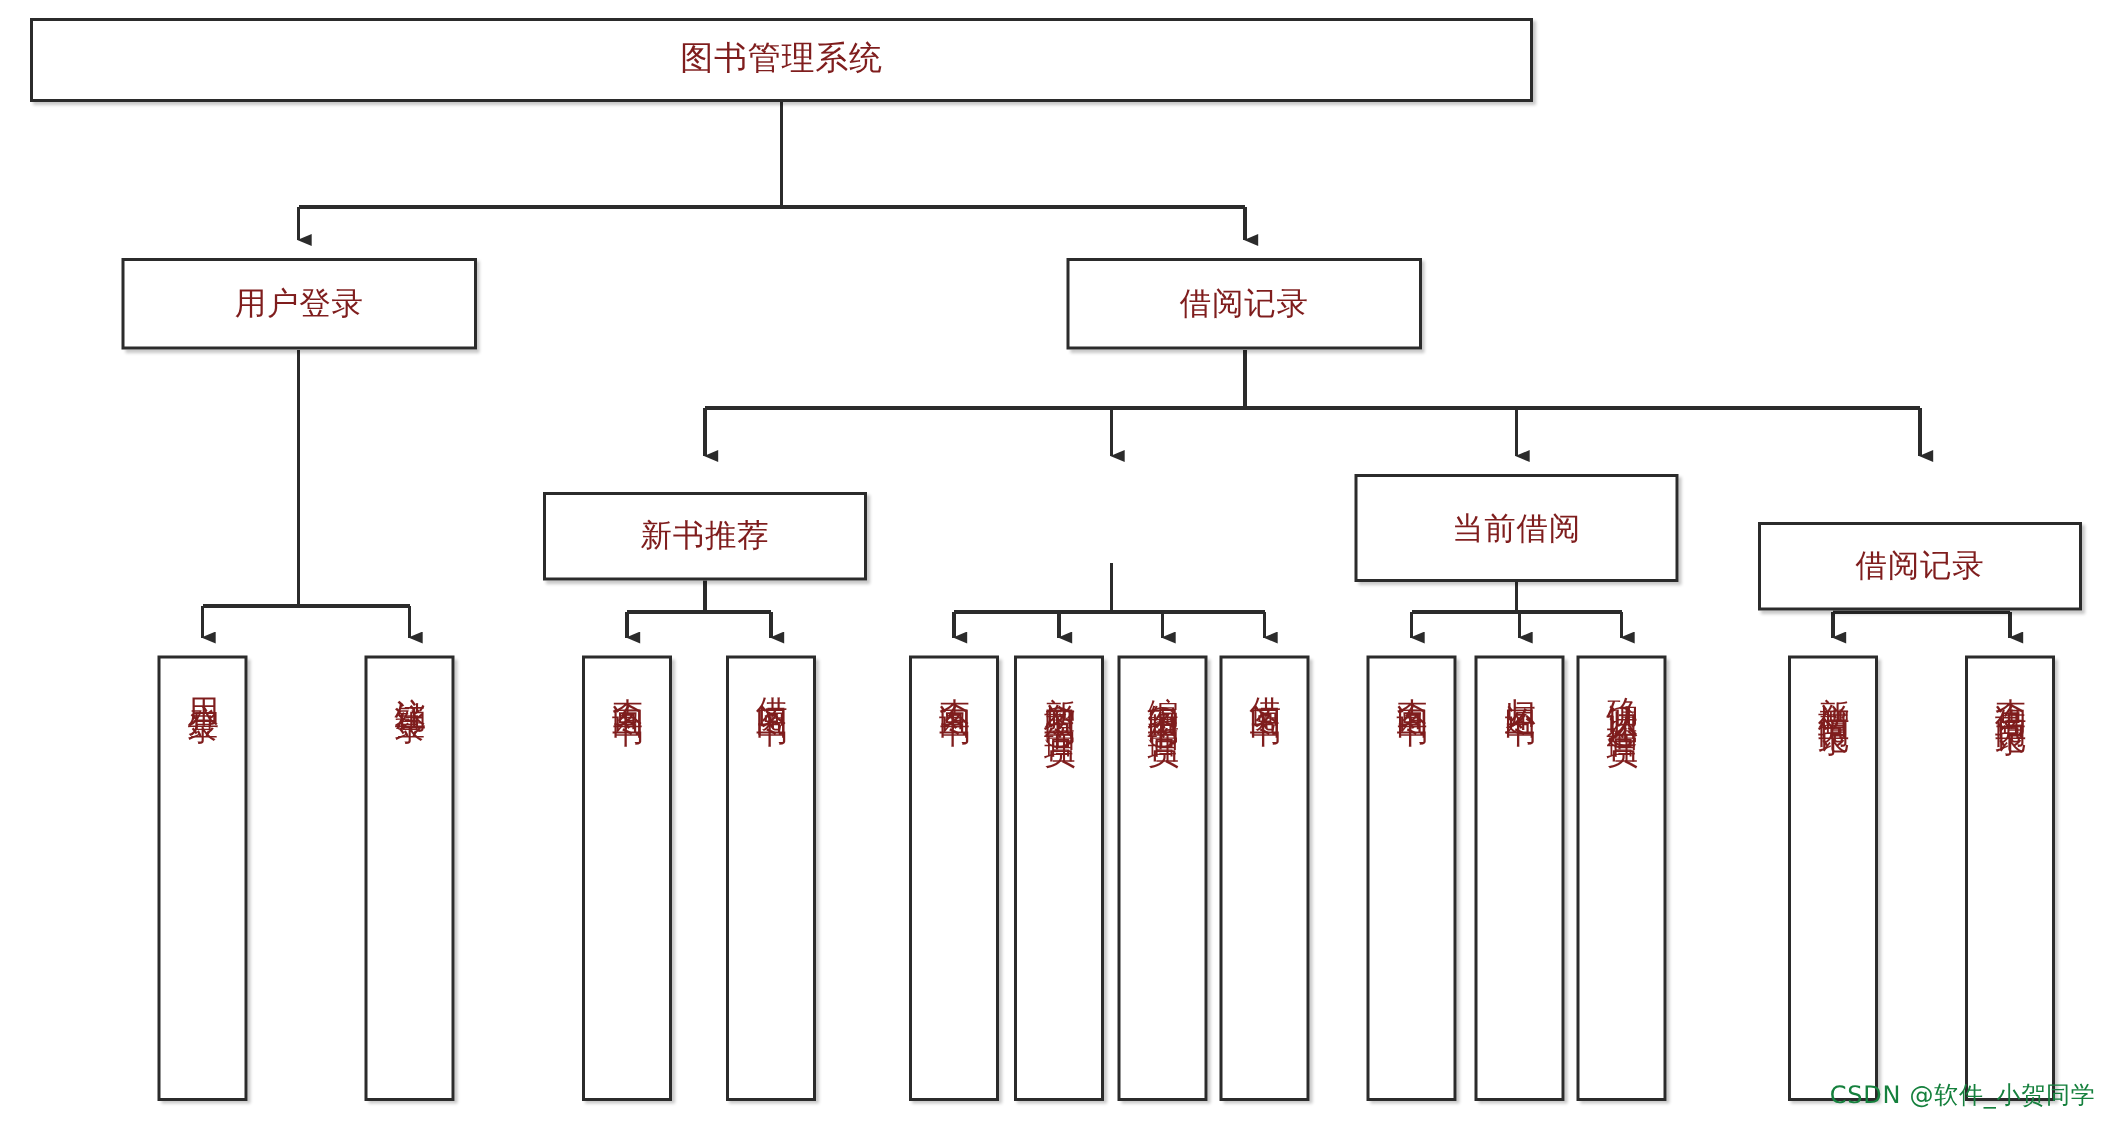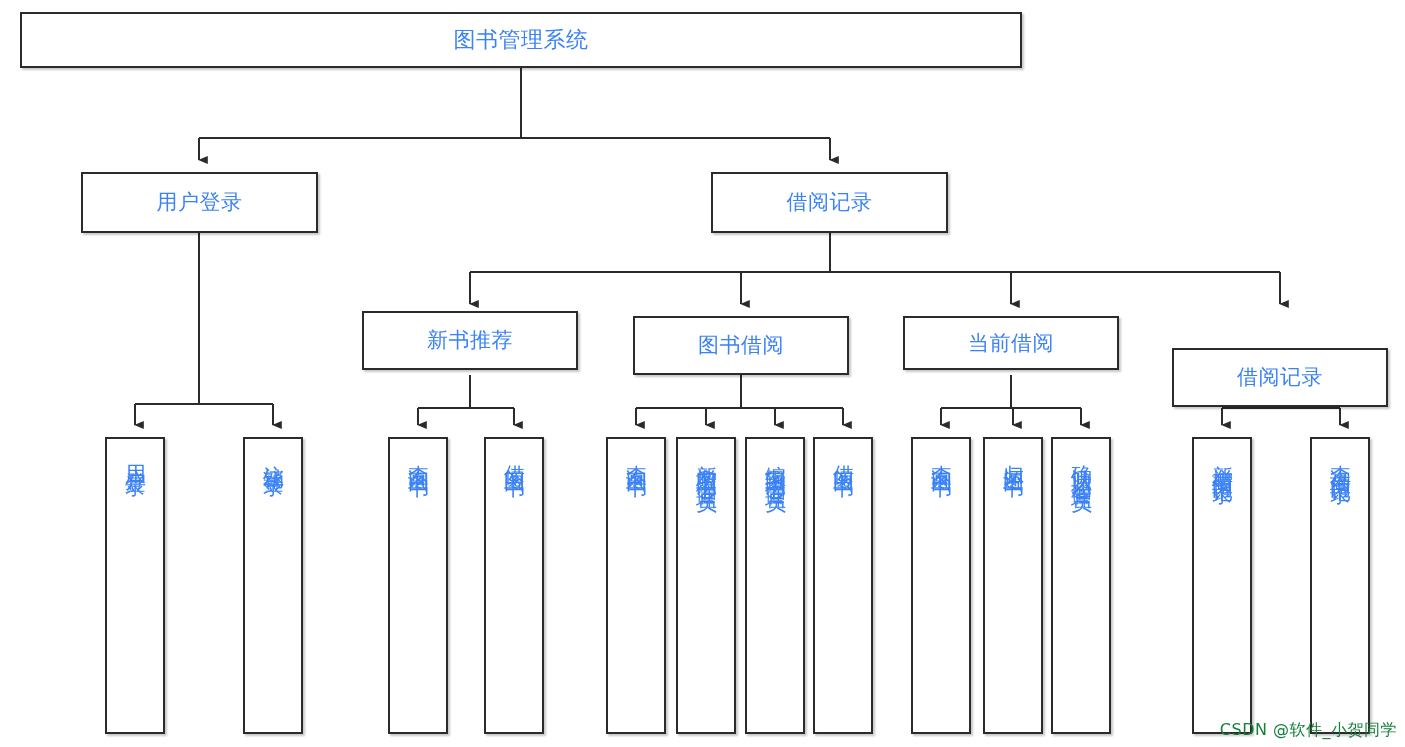--- a/index.html
+++ b/index.html
@@ -28,21 +28,21 @@
   }
   .node {
     position: absolute;
     box-sizing: border-box;
     border: 2px solid #2b2b2b;
     background: #ffffff;
     box-shadow: 2px 2px 2px rgba(0,0,0,0.22);
     display: flex;
     align-items: center;
     justify-content: center;
-    color: #3b82f6;
+    color: #7f1d1d;
   }
   .node-label {
     display: block;
     text-align: center;
     line-height: 1.18;
     letter-spacing: 0.5px;
     white-space: nowrap;
   }
   
   .node.horiz .node-label {
@@ -136,27 +136,24 @@
     <span class="node-label">图书管理系统</span>
   </div>
 
   <div class="node horiz" style="left: 81px; top: 172px; width: 237px; height: 61px;">
     <span class="node-label">用户登录</span>
   </div>
   <div class="node horiz" style="left: 711px; top: 172px; width: 237px; height: 61px;">
     <span class="node-label">借阅记录</span>
   </div>
 
-  <div class="node horiz" style="left: 362px; top: 311px; width: 216px; height: 59px; justify-content: center;">
+  <div class="node horiz" style="left: 362px; top: 328px; width: 216px; height: 59px; justify-content: center;">
     <span class="node-label">新书推荐</span>
   </div>
-  <div class="node horiz" style="left: 633px; top: 316px; width: 216px; height: 59px;">
-    <span class="node-label">图书借阅</span>
-  </div>
-  <div class="node horiz" style="left: 903px; top: 316px; width: 216px; height: 54px;">
+  <div class="node horiz" style="left: 903px; top: 316px; width: 216px; height: 72px;">
     <span class="node-label">当前借阅</span>
   </div>
   <div class="node horiz" style="left: 1172px; top: 316px; width: 216px; height: 59px; margin-top: 32px;">
     <span class="node-label">借阅记录</span>
   </div>
 
   <div class="node vert" style="left: 105px; top: 437px; width: 60px; height: 297px;">
     <span class="node-label">用户登录</span>
   </div>
   <div class="node vert" style="left: 243px; top: 437px; width: 60px; height: 297px;">

